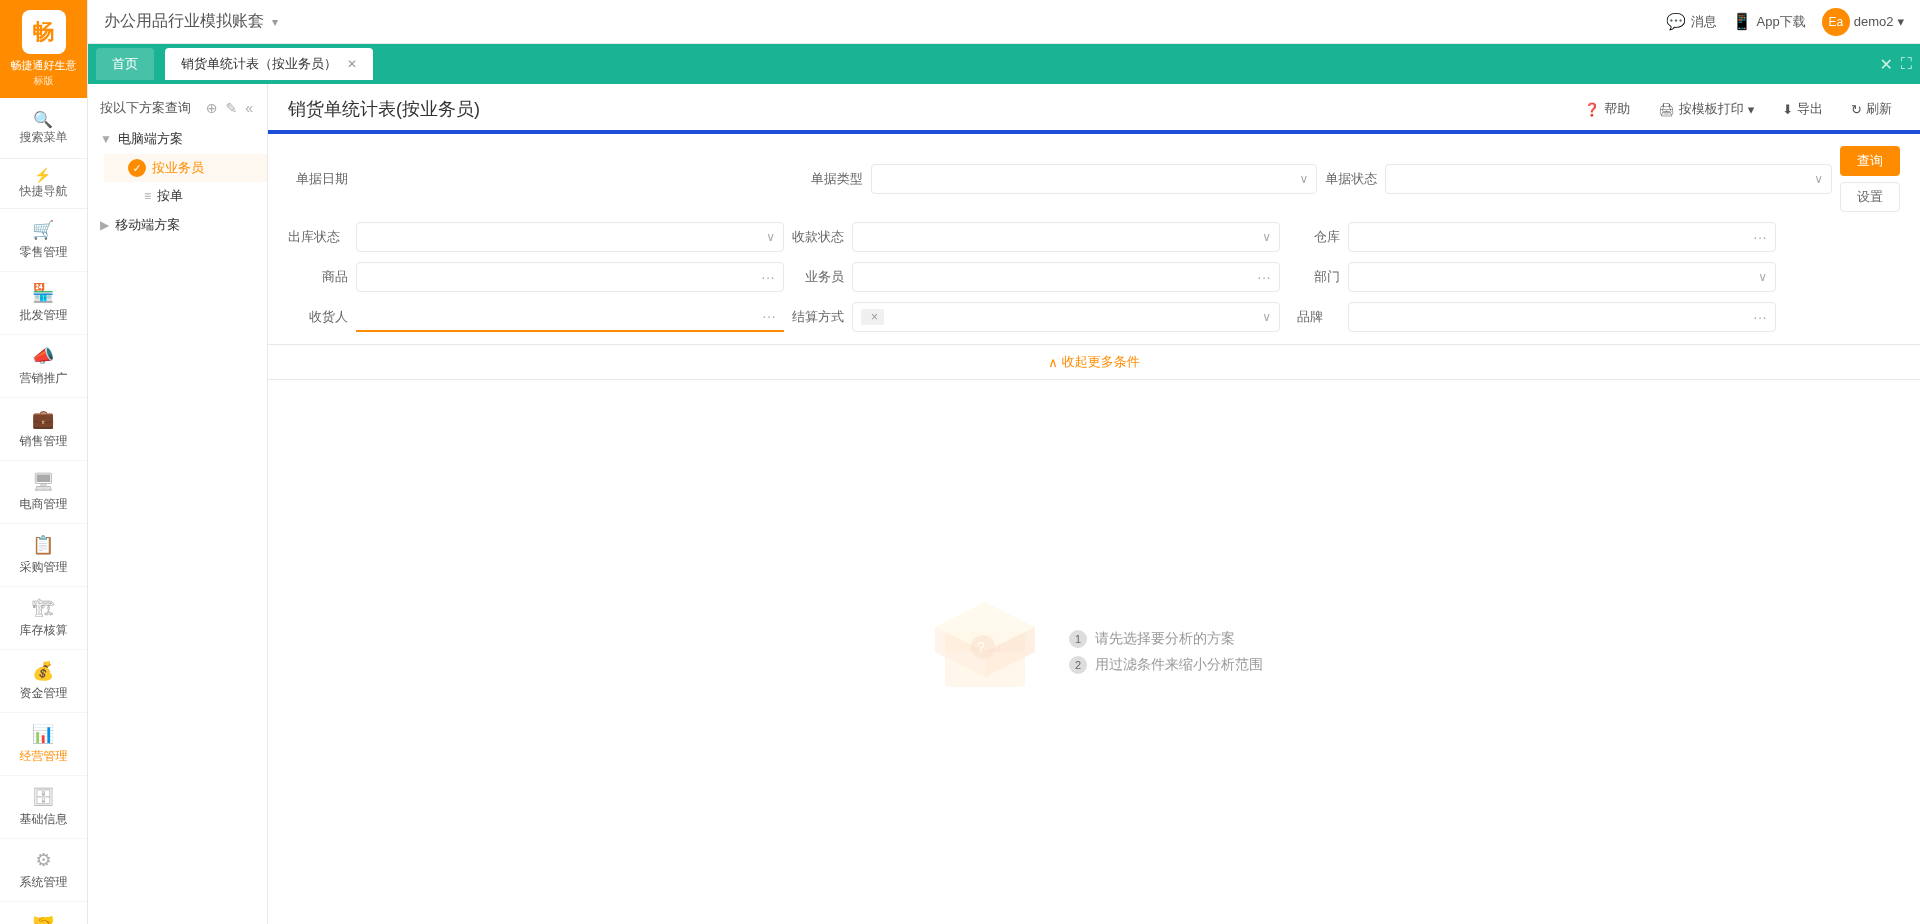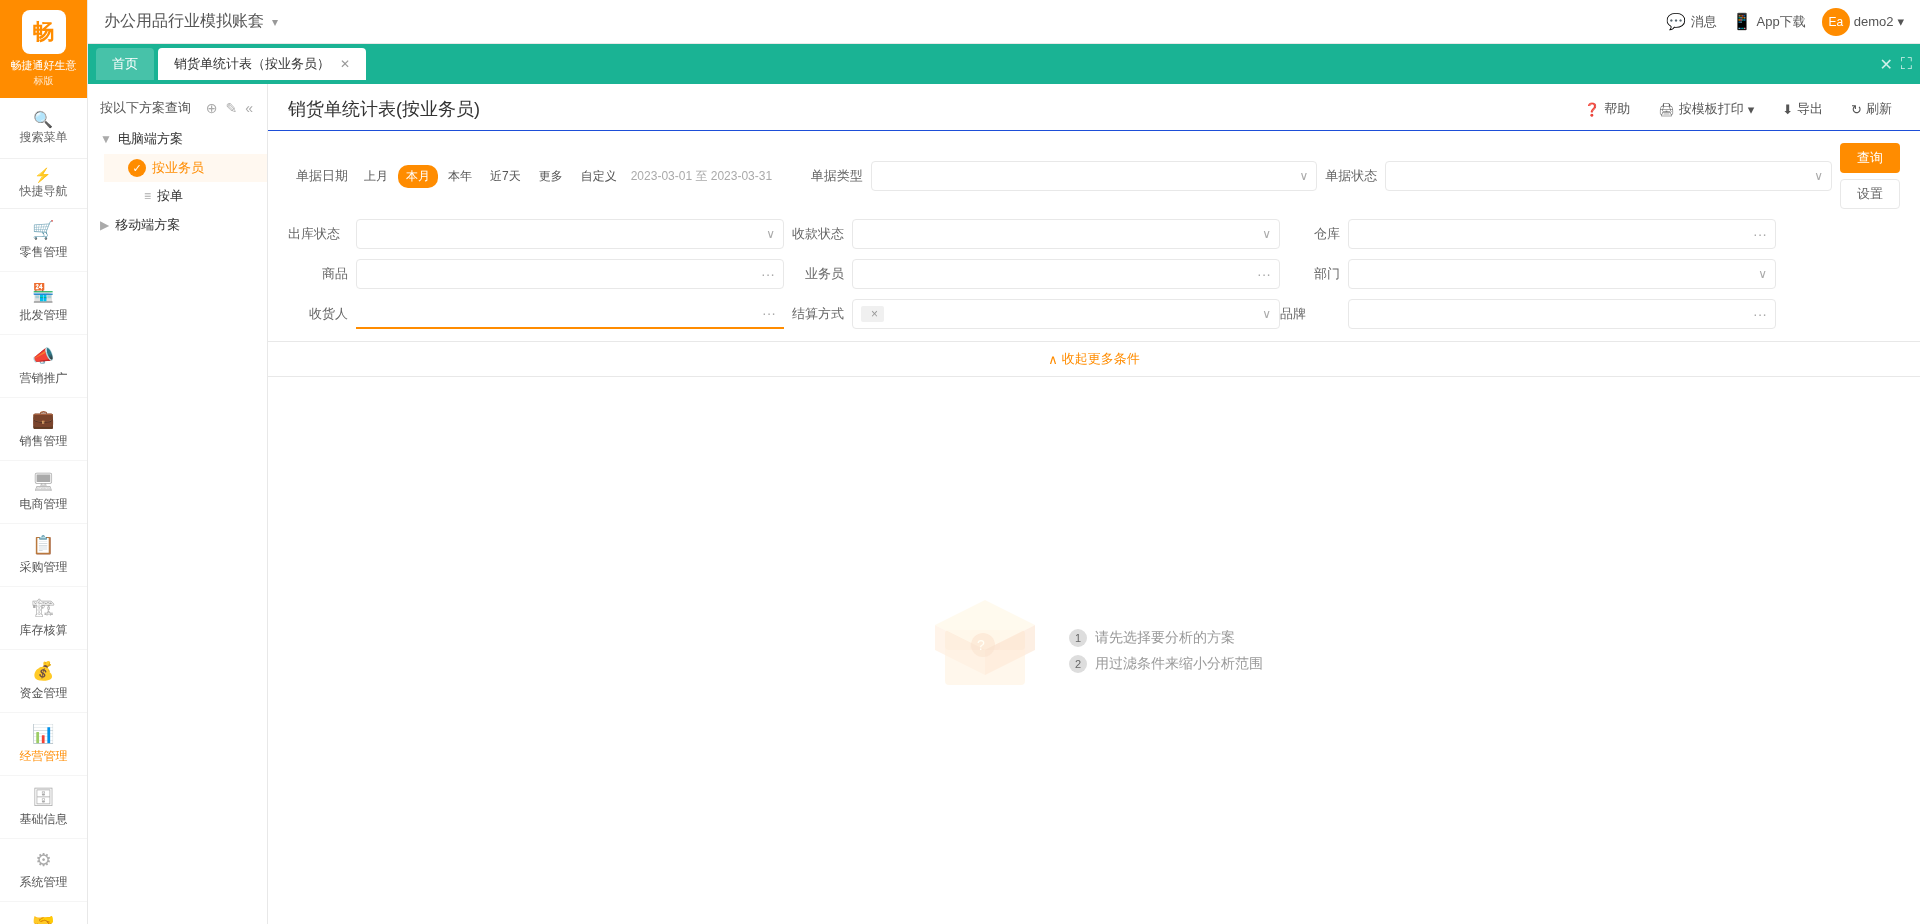--- a/index.html
+++ b/index.html
@@ -29,21 +29,21 @@
     .top-header { height: 44px; background: #fff; border-bottom: 1px solid #e8e8e8; display: flex; align-items: center; justify-content: space-between; padding: 0 16px; }
     .top-header-left { display: flex; align-items: center; gap: 8px; }
     .header-breadcrumb { font-size: 16px; color: #555; }
     .header-dropdown-icon { font-size: 12px; color: #999; cursor: pointer; }
     .top-header-right { display: flex; align-items: center; gap: 16px; }
     .header-action { display: flex; align-items: center; gap: 4px; font-size: 13px; color: #555; cursor: pointer; }
     .header-action .icon { font-size: 16px; color: #666; }
     .user-avatar { width: 28px; height: 28px; border-radius: 50%; background: #ff8c00; display: flex; align-items: center; justify-content: center; color: #fff; font-size: 12px; }
 
     
-    .tab-bar { height: 40px; background: #1ab394; display: flex; align-items: center; padding: 0 8px; gap: 4px; }
+    .tab-bar { height: 40px; background: #1ab394; display: flex; align-items: center; padding: 0 8px; gap: 11px; }
     .tab-item { height: 32px; padding: 0 16px; border-radius: 4px 4px 0 0; display: flex; align-items: center; gap: 6px; font-size: 13px; cursor: pointer; color: rgba(255,255,255,0.8); }
     .tab-item.active { background: #fff; color: #333; border-radius: 4px 4px 0 0; }
     .tab-item .close-icon { font-size: 12px; color: #999; cursor: pointer; margin-left: 4px; }
     .tab-home { background: rgba(255,255,255,0.2); color: #fff; }
     .tab-bar-right { margin-left: auto; display: flex; align-items: center; gap: 8px; }
     .tab-bar-action { color: rgba(255,255,255,0.8); font-size: 16px; cursor: pointer; }
 
     
     .content { flex: 1; display: flex; overflow: hidden; }
 
@@ -56,21 +56,21 @@
     .tree-item .tree-icon { font-size: 12px; color: #aaa; }
     .tree-sub { padding-left: 16px; }
     .tree-sub-item { padding: 5px 12px 5px 24px; display: flex; align-items: center; gap: 6px; cursor: pointer; font-size: 13px; color: #333; }
     .tree-sub-item.active { color: #ff8c00; background: #fff8f0; }
     .tree-sub-sub-item { padding: 5px 12px 5px 40px; display: flex; align-items: center; gap: 6px; cursor: pointer; font-size: 13px; color: #333; }
 
     
     .right-panel { flex: 1; display: flex; flex-direction: column; overflow: hidden; background: #f5f5f5; }
 
     
-    .page-header { background: #fff; padding: 12px 20px 8px; display: flex; align-items: center; justify-content: space-between; border-bottom: 1px solid #1d4ed8; }
+    .page-header { background: #fff; padding: 12px 20px 8px; display: flex; align-items: center; justify-content: space-between; border-bottom: 4px solid #1d4ed8; }
     .page-title { font-size: 18px; font-weight: 500; color: #333; }
     .page-header-actions { display: flex; align-items: center; gap: 12px; }
     .page-action-btn { display: flex; align-items: center; gap: 4px; font-size: 13px; color: #555; cursor: pointer; padding: 4px 8px; border-radius: 4px; border: none; background: none; }
 
     
     .filter-area { background: #fff; padding: 12px 20px; border-bottom: 1px solid #e8e8e8; }
     .date-btn { padding: 3px 8px; font-size: 12px; border: none; background: none; cursor: pointer; color: #555; border-radius: 2px; }
     .date-btn.active { background: #ff8c00; color: #fff; border-radius: 10px; }
 
     .collapse-bar { text-align: center; padding: 8px 0; cursor: pointer; color: #ff8c00; font-size: 13px; background: #fff; border-bottom: 1px solid #e8e8e8; display: flex; align-items: center; justify-content: center; gap: 4px; }
@@ -267,29 +267,20 @@
           </button>
         </div>
       </div>
 
       <div class="filter-area">
 
         <div style="display:flex;align-items:center;margin-bottom:10px;gap:0;">
 
           <div style="display:flex;align-items:center;flex:1;">
             <span style="width:60px;text-align:right;font-size:13px;color:#666;flex-shrink:0;">单据日期</span>
-            <div style="flex:1;display:flex;align-items:center;gap:2px;margin-left:8px;">
-              <button class="date-btn">上月</button>
-              <button class="date-btn active">本月</button>
-              <button class="date-btn">本年</button>
-              <button class="date-btn">近7天</button>
-              <button class="date-btn">更多</button>
-              <button class="date-btn">自定义</button>
-              <span style="font-size:12px;color:#aaa;margin-left:4px;">2023-03-01 至 2023-03-31</span>
-            </div>
           </div>
 
           <div style="display:flex;align-items:center;flex:1;">
             <span style="width:60px;text-align:right;font-size:13px;color:#666;flex-shrink:0;">单据类型</span>
             <div style="flex:1;height:30px;border:1px solid #e8e8e8;border-radius:4px;display:flex;align-items:center;justify-content:space-between;padding:0 8px;margin-left:8px;cursor:pointer;background:#fff;">
               <span style="color:#ccc;font-size:13px;"></span>
               <span style="color:#aaa;font-size:12px;">∨</span>
             </div>
           </div>
 
@@ -371,21 +362,21 @@
               <span style="display:flex;align-items:center;gap:4px;">
                 <span style="background:#f0f0f0;border-radius:2px;padding:1px 6px;font-size:12px;display:flex;align-items:center;gap:4px;">
                   <span></span>
                   <span style="cursor:pointer;color:#999;">×</span>
                 </span>
               </span>
               <span style="color:#aaa;font-size:12px;">∨</span>
             </div>
           </div>
           <div style="display:flex;align-items:center;flex:1;">
-            <span style="width:60px;text-align:left;font-size:13px;color:#666;flex-shrink:0;">品牌</span>
+            <span style="width:60px;text-align:center;font-size:13px;color:#666;flex-shrink:0;">品牌</span>
             <div style="flex:1;height:30px;border:1px solid #e8e8e8;border-radius:4px;display:flex;align-items:center;justify-content:space-between;padding:0 8px;margin-left:8px;cursor:pointer;background:#fff;">
               <span style="color:#ccc;"></span>
               <span style="color:#aaa;font-size:14px;">···</span>
             </div>
           </div>
           <div style="width:124px;flex-shrink:0;"></div>
         </div>
       </div>
 
       <div class="collapse-bar">

